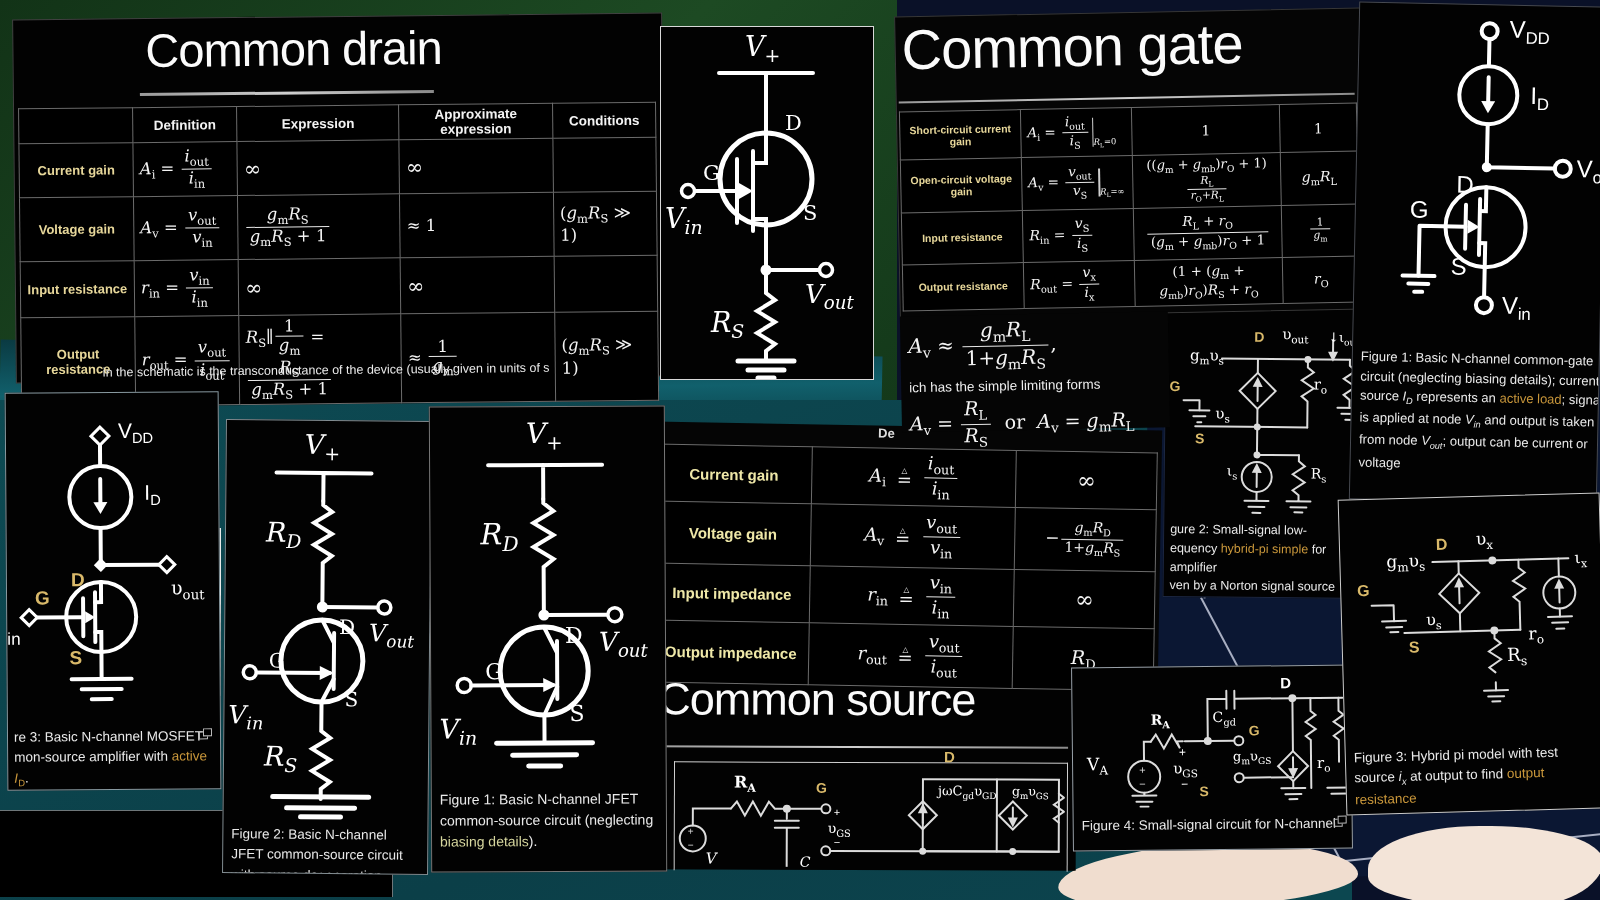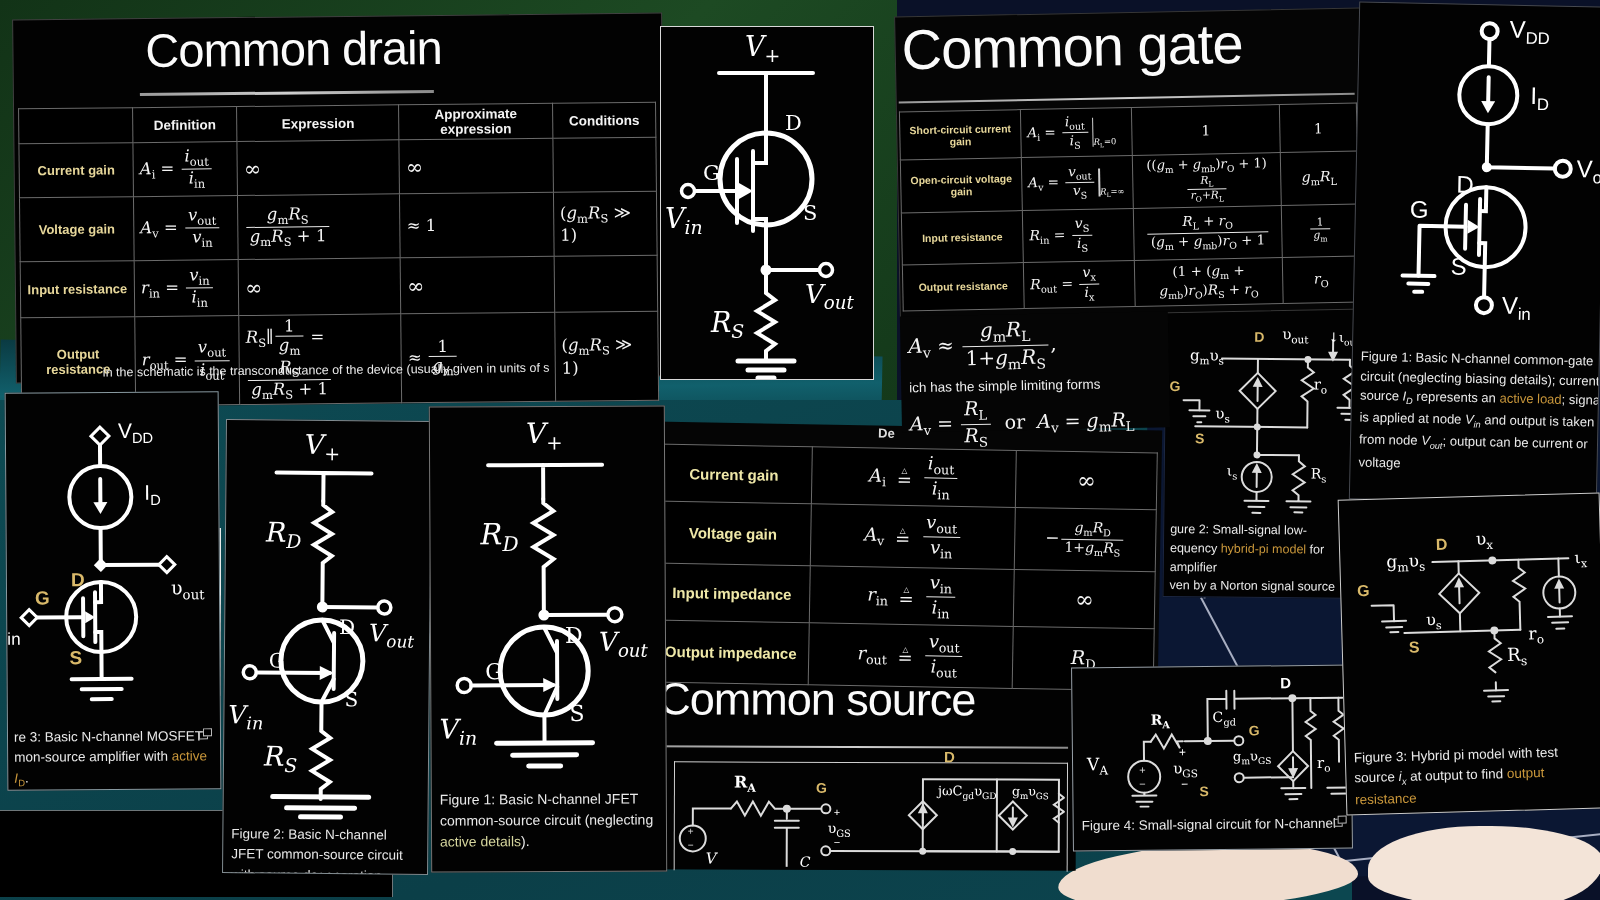--- a/index.html
+++ b/index.html
@@ -226,21 +226,21 @@
     <span class="cl serif" style="left:162px;top:24px;font-size:13px;font-style:normal;">↓ι<sub>out</sub></span>
     <span class="cl serif" style="left:24px;top:42px;font-size:15px;font-style:normal;">g<sub>m</sub>υ<sub>s</sub></span>
     <span class="cl serif" style="left:148px;top:70px;font-size:15px;font-style:normal;">r<sub>o</sub></span>
     <span class="cl serif" style="left:188px;top:56px;font-size:14px;font-style:normal;">R<sub>L</sub></span>
     <span class="cl tan sans" style="left:4px;top:74px;font-size:14px;">G</span>
     <span class="cl serif" style="left:50px;top:100px;font-size:15px;font-style:normal;">υ<sub>s</sub></span>
     <span class="cl tan sans" style="left:30px;top:126px;font-size:14px;">S</span>
     <span class="cl serif" style="left:62px;top:158px;font-size:14px;font-style:normal;">ι<sub>s</sub></span>
     <span class="cl serif" style="left:146px;top:160px;font-size:14px;font-style:normal;">R<sub>s</sub></span>
     <div class="cap" style="left:6px;top:216px;width:184px;font-size:12.5px;">
-      <span>gure 2: Small-signal low-<br>equency </span><span class="lk">hybrid-pi model</span><span> for amplifier<br>ven by a Norton signal source</span>
+      <span>gure 2: Small-signal low-<br>equency </span><span class="lk">hybrid-pi simple</span><span> for amplifier<br>ven by a Norton signal source</span>
     </div>
     <span class="pop" style="right:4px;top:218px;"></span>
   </div>
 
   <div class="panel" style="left:14px;top:16px;width:648px;height:362px;transform:rotate(-0.6deg);border:1px solid rgba(255,255,255,.25);">
     <div class="h1" style="font-size:47px;margin:4px 0 0 132px;">Common drain</div>
     <div class="hr1" style="left:126px;top:74px;width:294px;"></div>
     <table class="t1" style="position:absolute;left:4px;top:88px;width:638px;">
       <tbody>
           <tr class="thead" style="height:28px;">
@@ -514,17 +514,17 @@
       <polygon class="fillw" points="126,278 112,271 112,285"></polygon>
     </svg>
     <span class="cl serif" style="left:96px;top:10px;font-size:28px;"><i>V</i><sub>+</sub></span>
     <span class="cl serif" style="left:50px;top:110px;font-size:29px;"><i>R</i><sub>D</sub></span>
     <span class="cl serif" style="left:168px;top:220px;font-size:26px;"><i>V</i><sub>out</sub></span>
     <span class="cl serif" style="left:134px;top:216px;font-size:22px;font-style:normal;">D</span>
     <span class="cl serif" style="left:54px;top:252px;font-size:22px;font-style:normal;">G</span>
     <span class="cl serif" style="left:8px;top:306px;font-size:27px;"><i>V</i><sub>in</sub></span>
     <span class="cl serif" style="left:138px;top:294px;font-size:22px;font-style:normal;">S</span>
     <div class="cap" style="left:8px;top:382px;width:214px;font-size:14px;">
-      <span>Figure 1: Basic N-channel JFET common-source circuit (neglecting </span><span class="lk2">active details</span><span>).</span>
+      <span>Figure 1: Basic N-channel JFET common-source circuit (neglecting </span><span class="lk2">biasing details</span><span>).</span>
     </div>
   </div>
 
 </div>
 
 </body></html>

